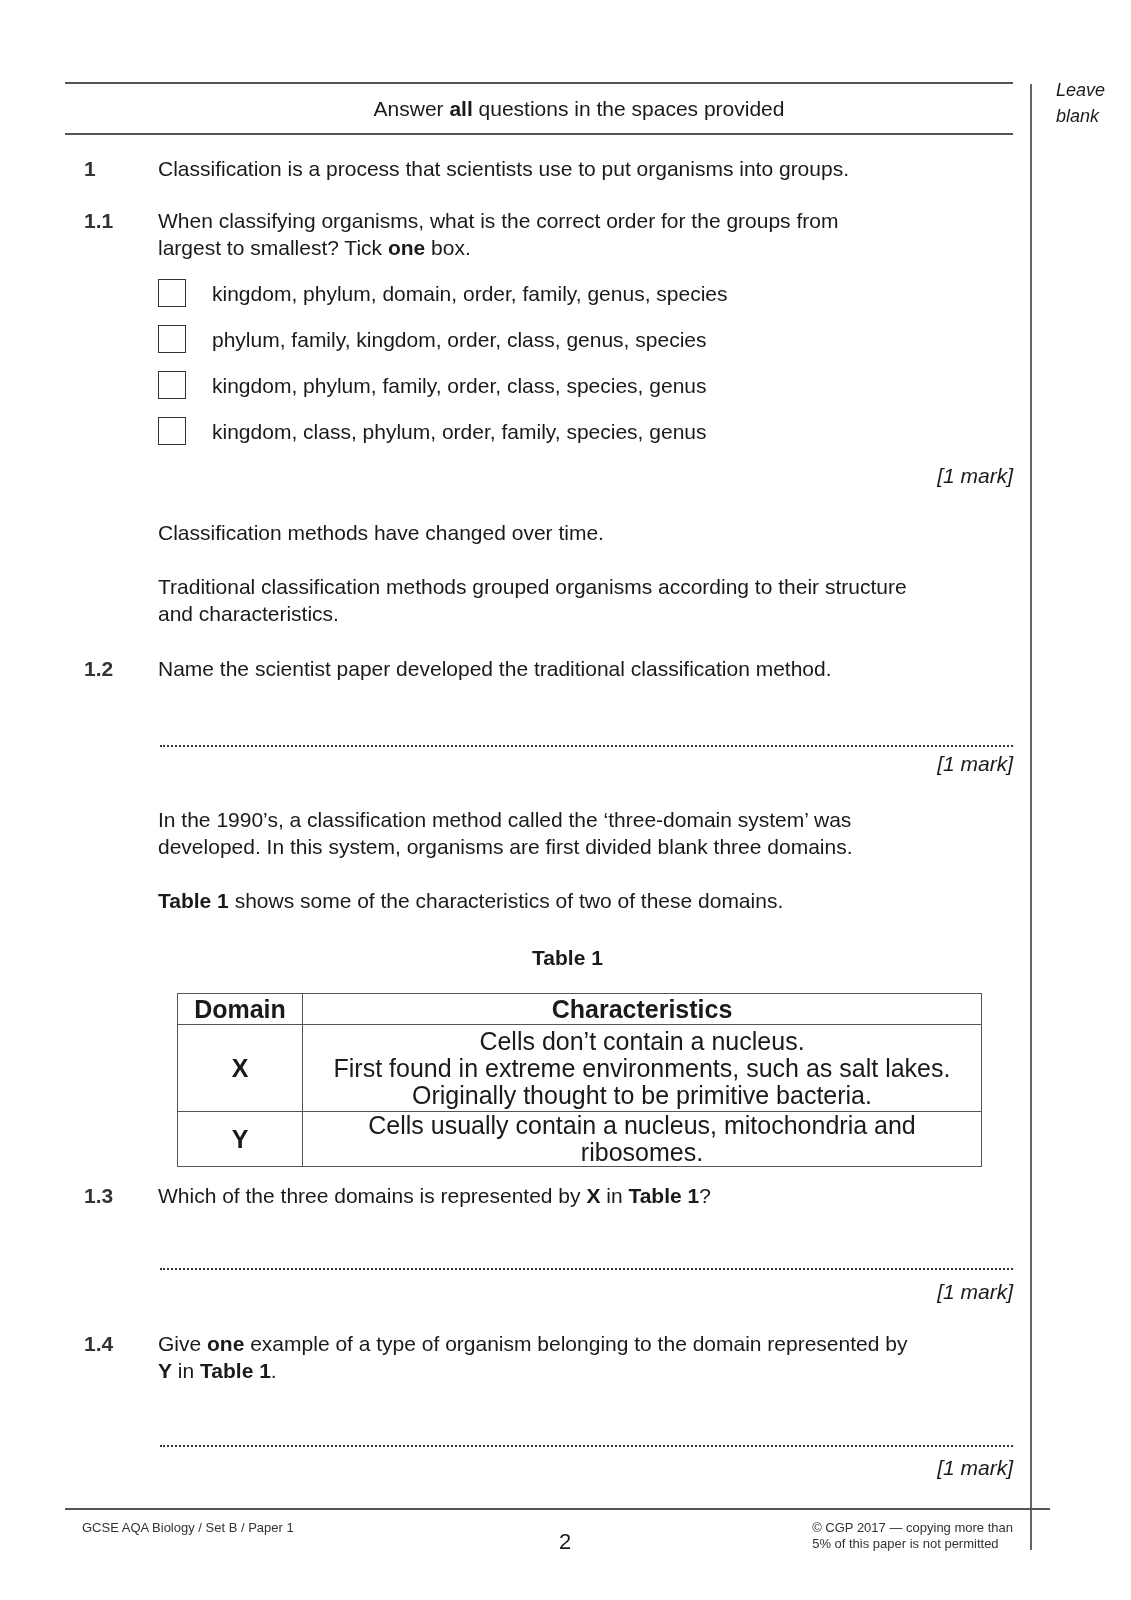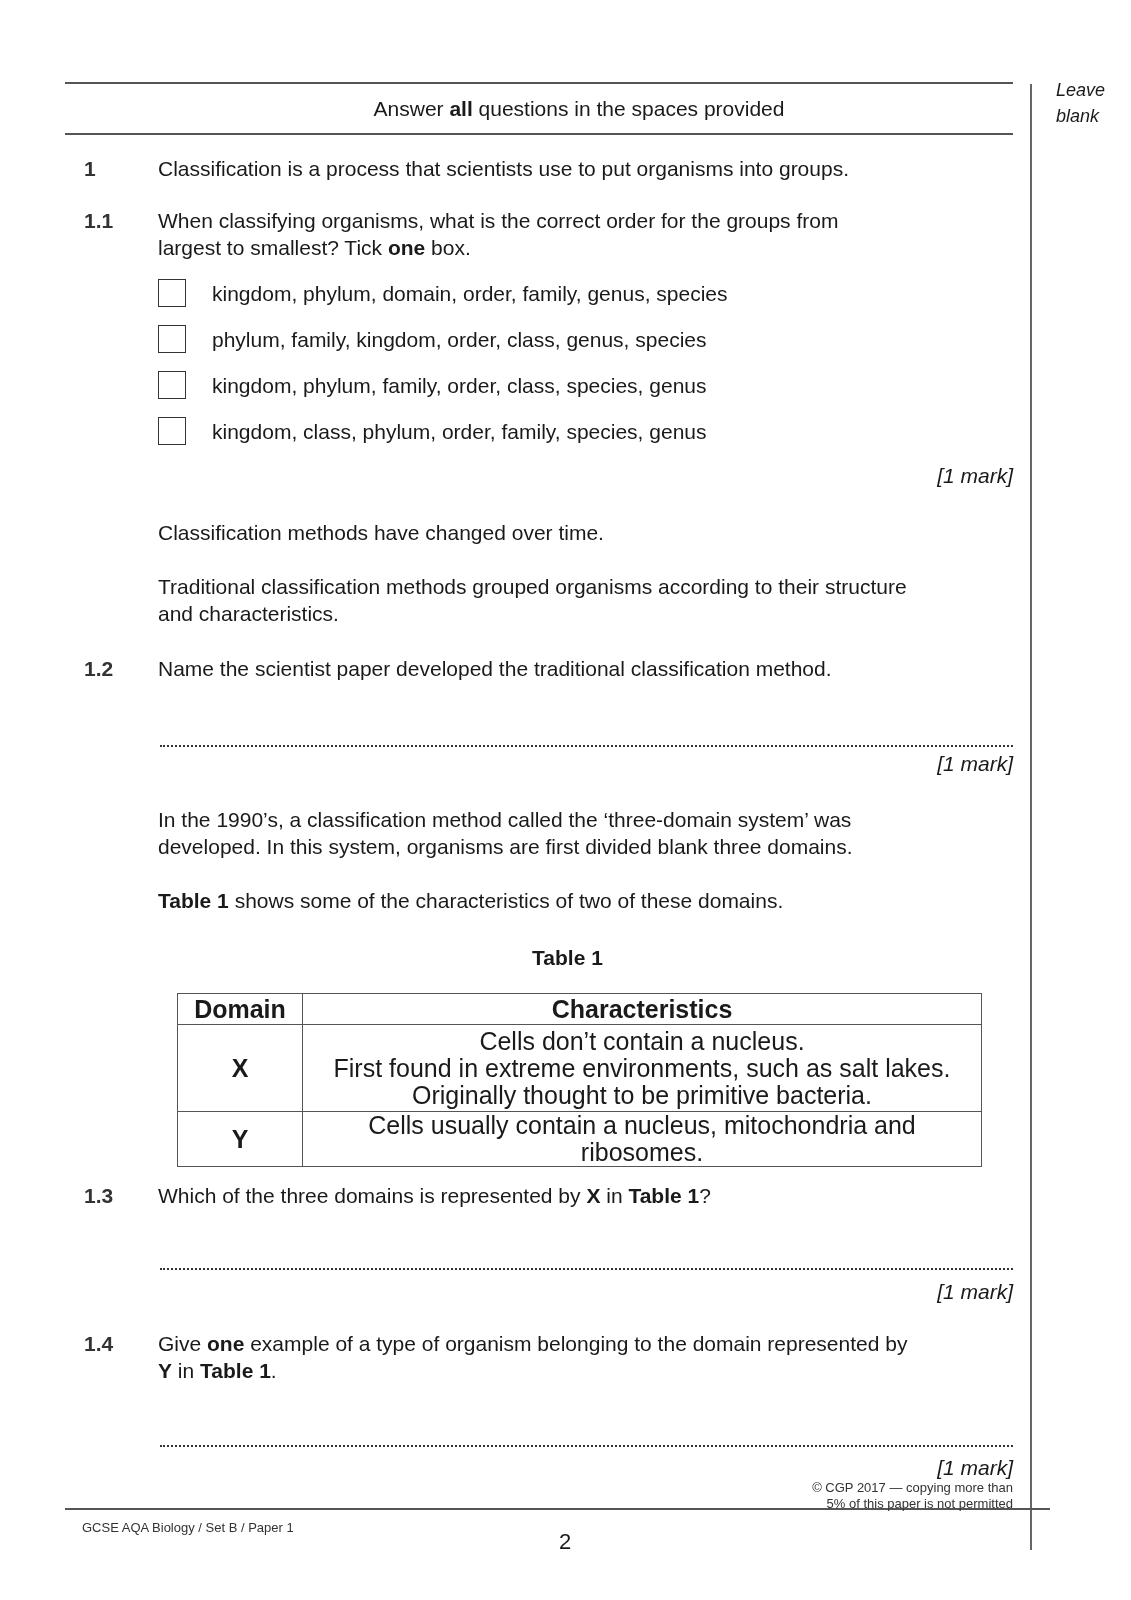--- a/index.html
+++ b/index.html
@@ -112,16 +112,16 @@
 <div class="txt" style="left:158px; top:1330px;">
   <div><span>Give </span><b>one</b><span> example of a type of organism belonging to the domain represented by</span></div>
   <div><b>Y</b><span> in </span><b>Table 1</b><span>.</span></div>
 </div>
 <div class="dots" style="top:1445px;"></div>
 <div class="mark" style="top:1454px;">[1 mark]</div>
 
 <div class="hline" style="left:65px; top:1508px; width:985px;"></div>
 <div class="footer-small" style="left:82px; top:1520px;">GCSE AQA Biology / Set B / Paper 1</div>
 <div class="txt" style="left:559px; top:1528px; font-size:22px;">2</div>
-<div class="footer-small" style="right:118px; top:1480px; text-align:right;">
+<div class="footer-small" style="right:118px; top:1520px; text-align:left;">
   <div>© CGP 2017 — copying more than</div>
   <div>5% of this paper is not permitted</div>
 </div>
 
 </body></html>

